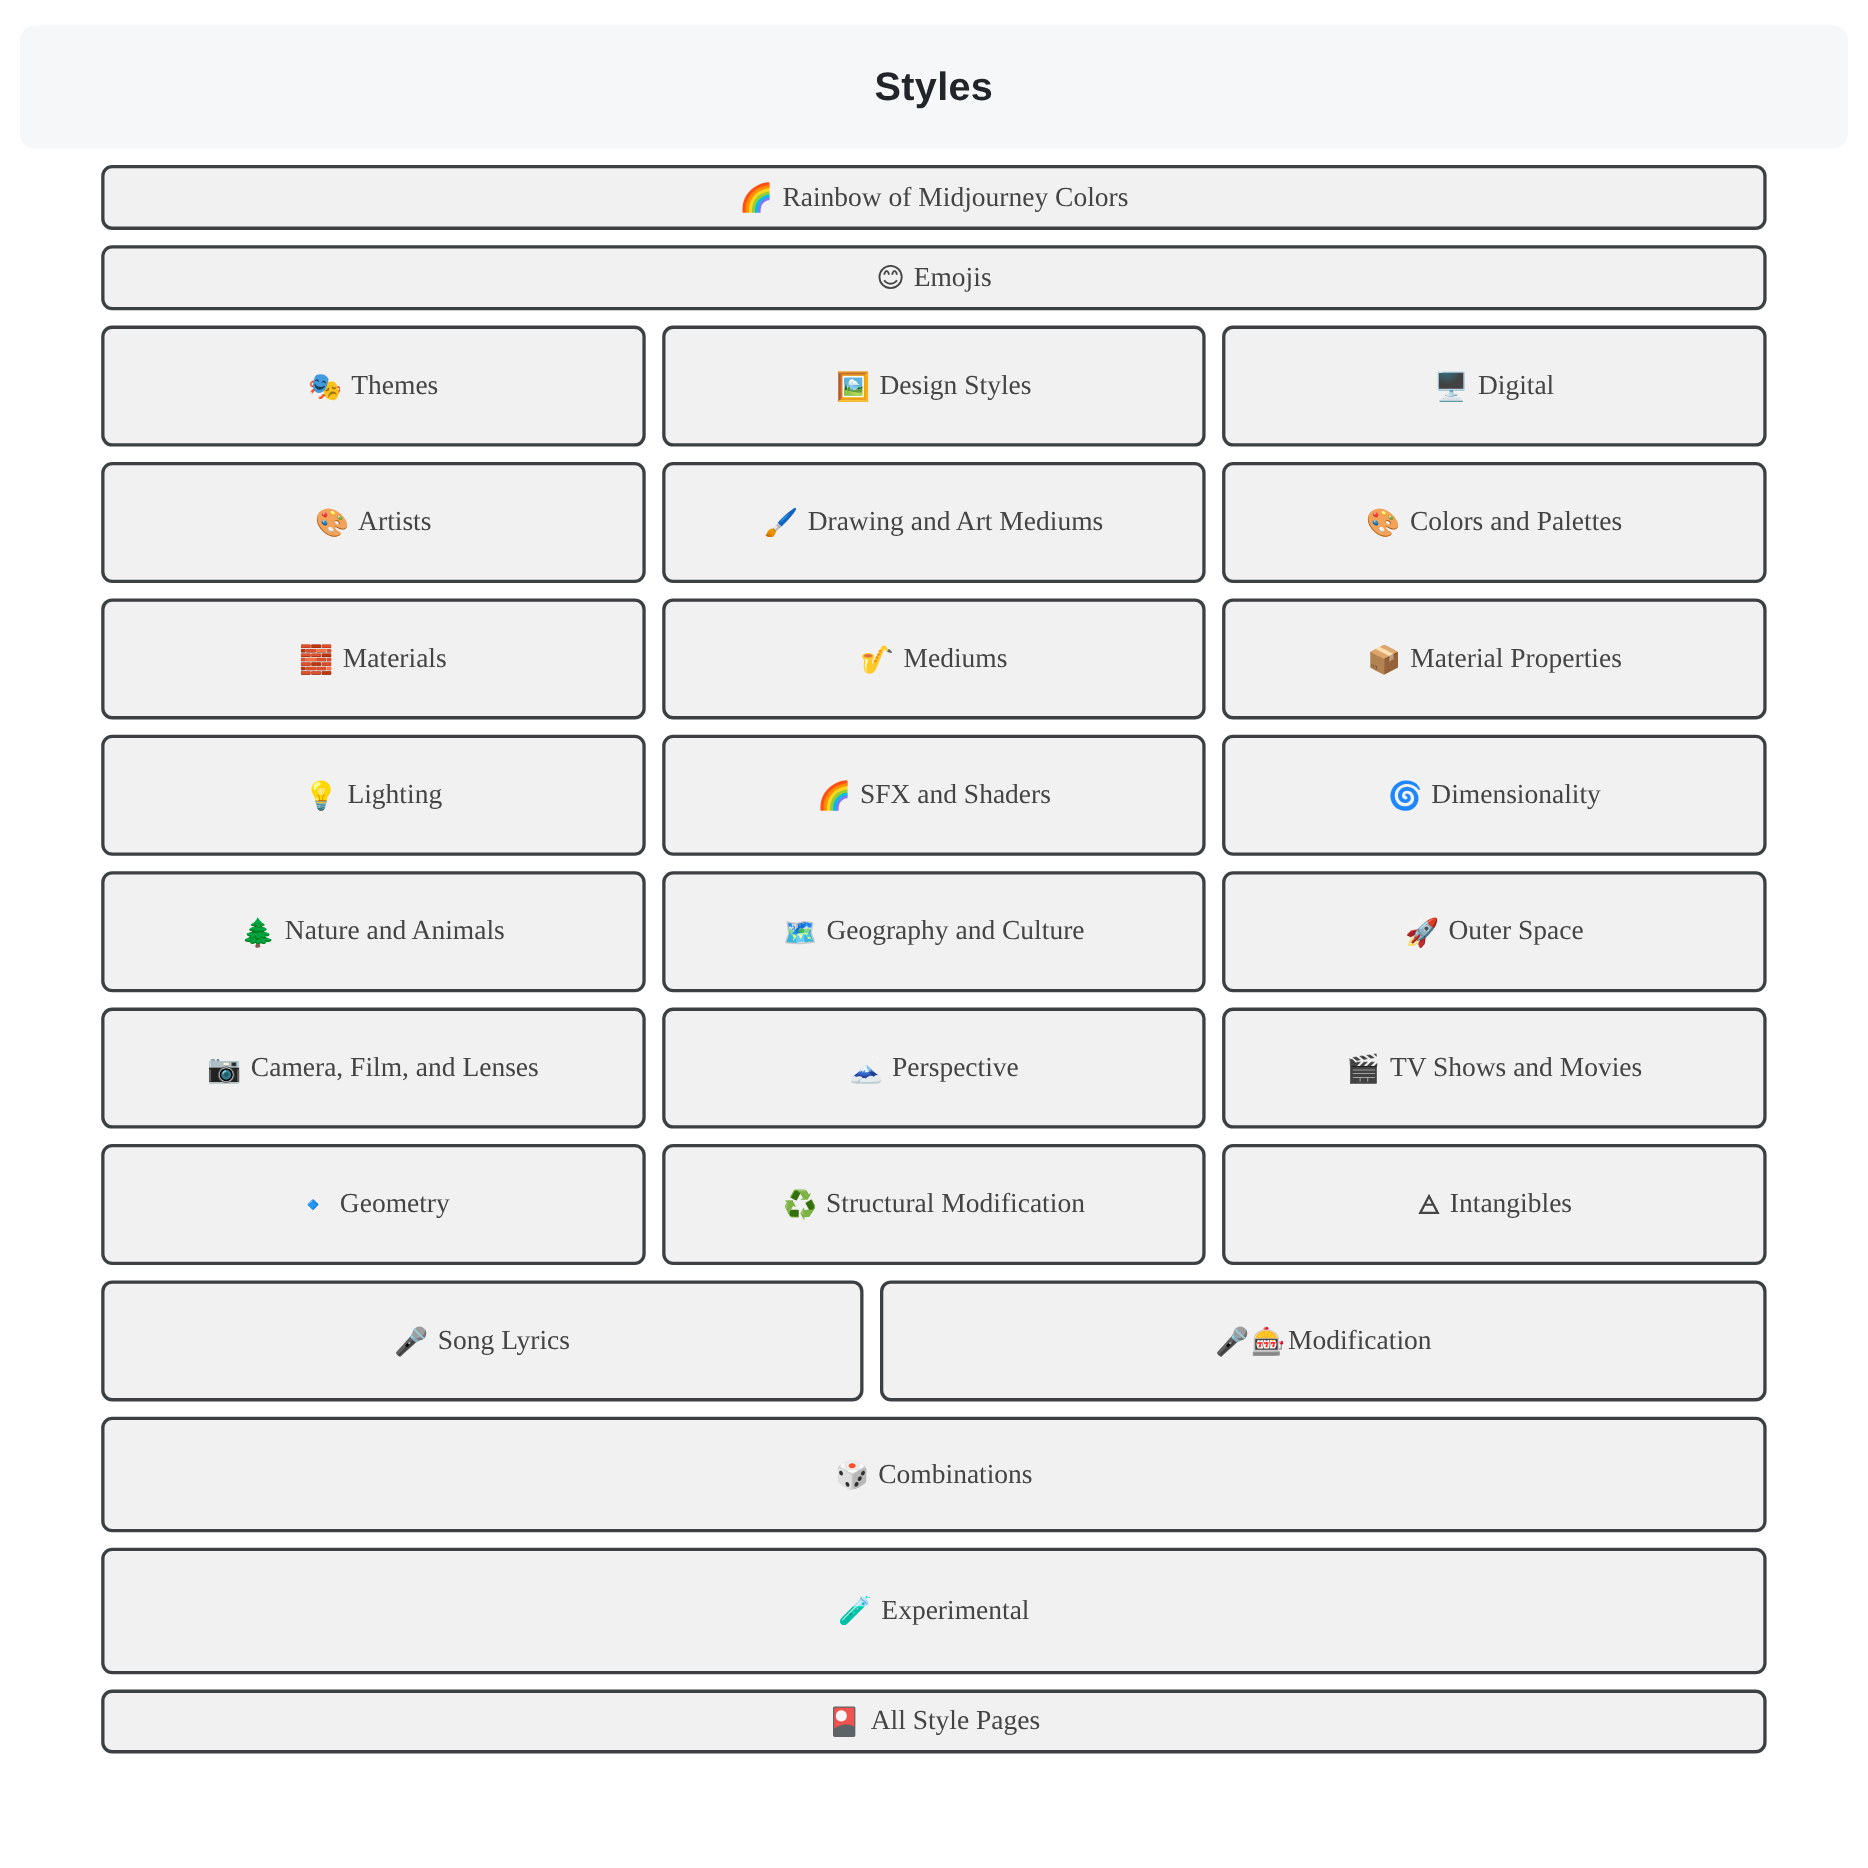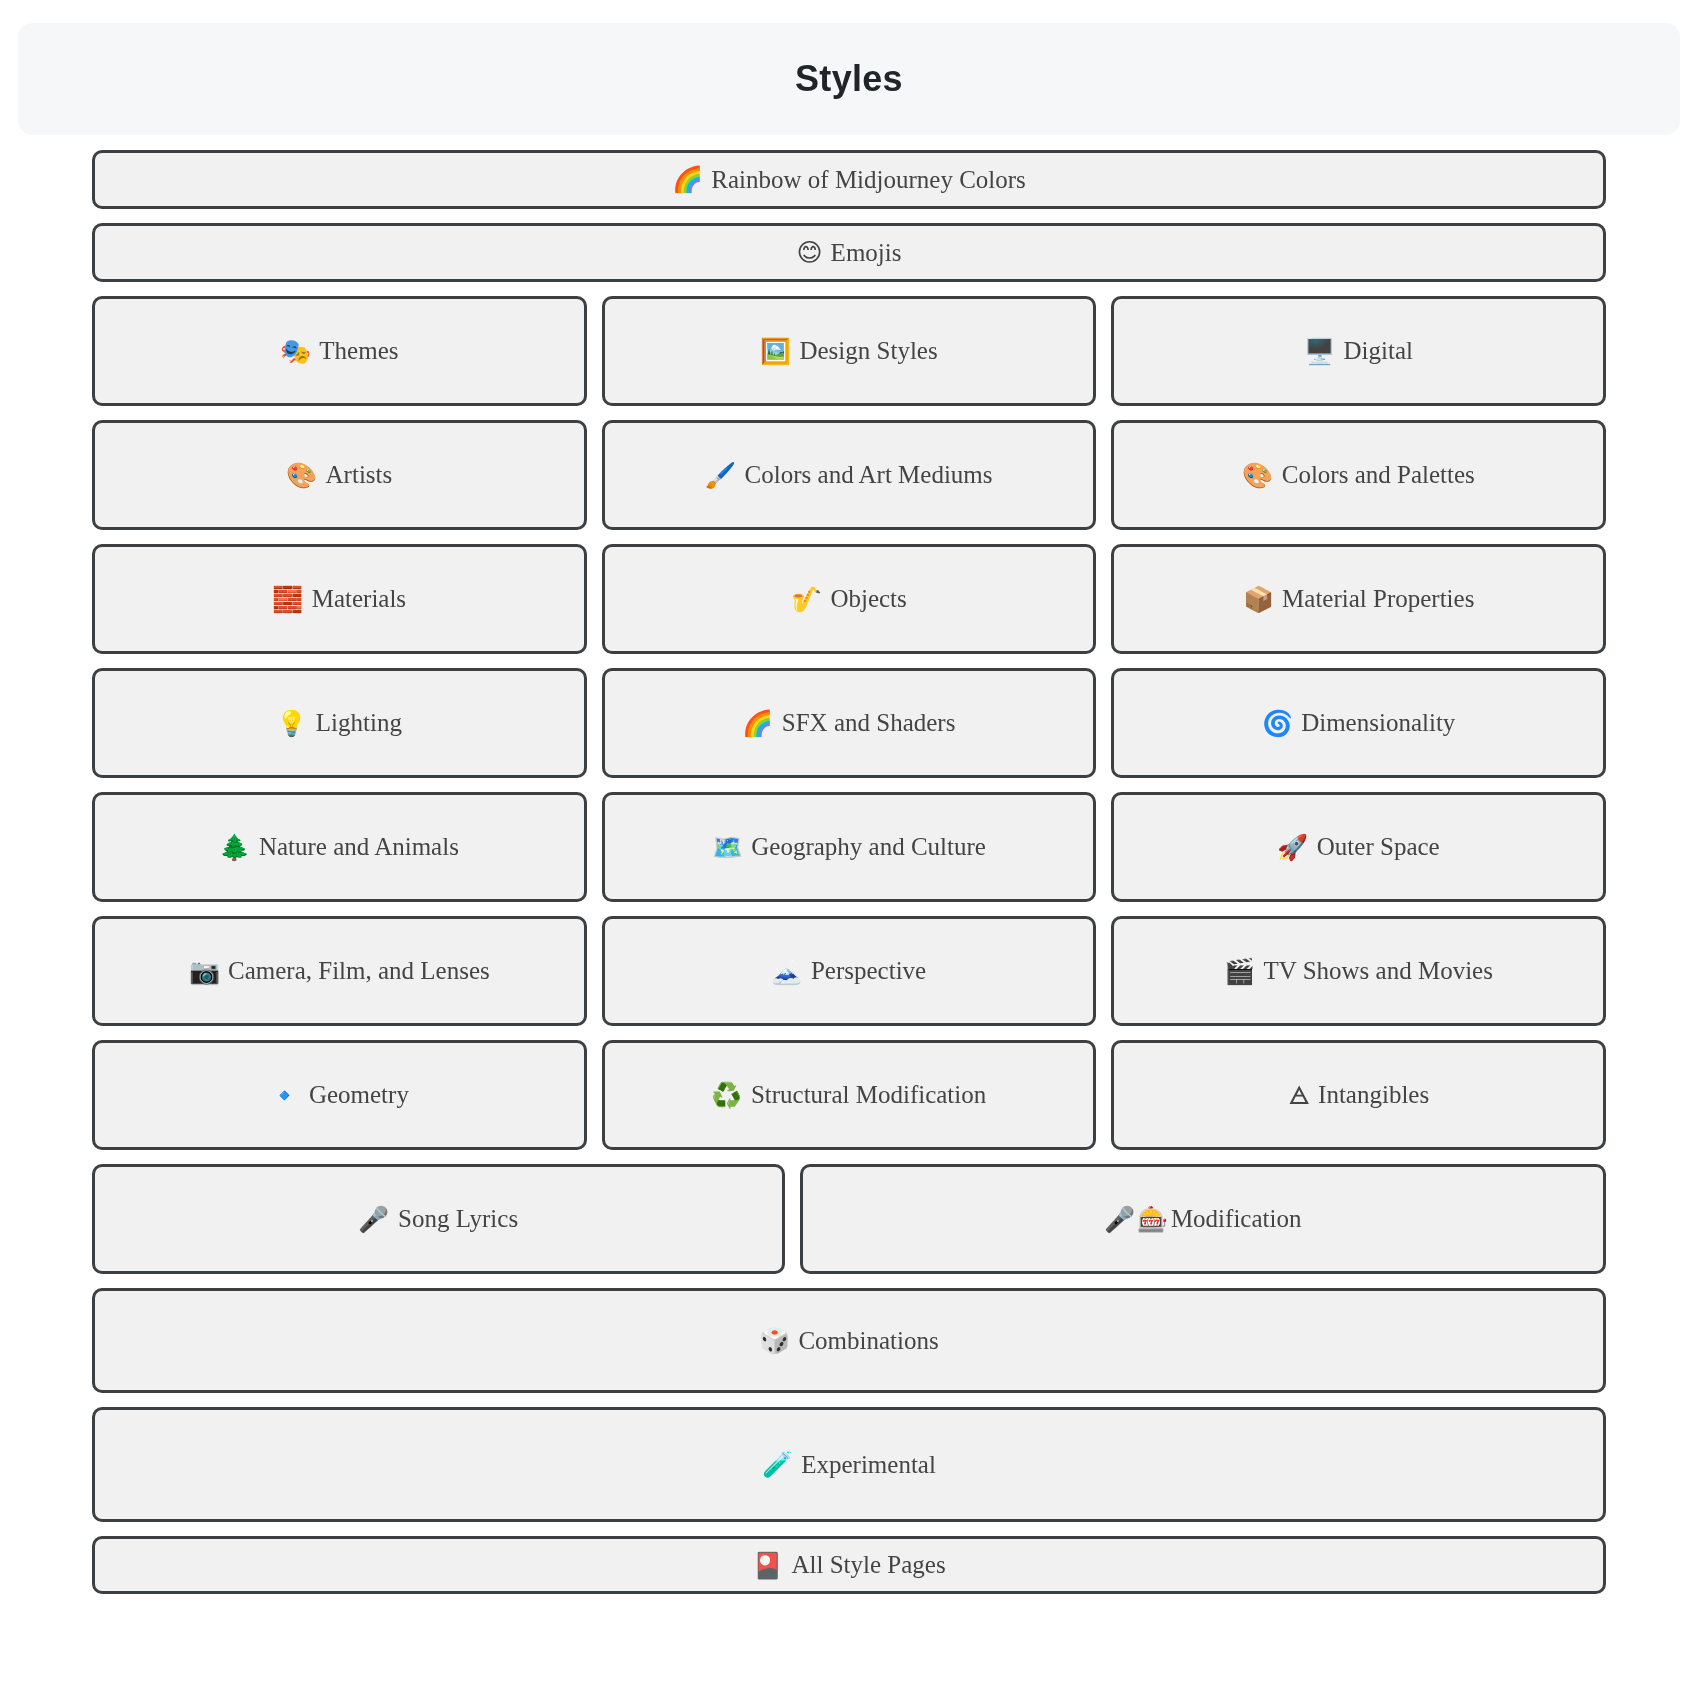--- a/index.html
+++ b/index.html
@@ -141,36 +141,36 @@
       </div>
     </div>
 
     <div class="row tall">
       <div class="btn col3">
         <span class="emo">🎨</span>
         <span class="lbl">Artists</span>
       </div>
       <div class="btn col3">
         <span class="emo">🖌️</span>
-        <span class="lbl">Colors and Art Mediums</span>
+        <span class="lbl">Drawing and Art Mediums</span>
       </div>
       <div class="btn col3">
         <span class="emo">🎨</span>
         <span class="lbl">Colors and Palettes</span>
       </div>
     </div>
 
     <div class="row tall">
       <div class="btn col3">
         <span class="emo">🧱</span>
         <span class="lbl">Materials</span>
       </div>
       <div class="btn col3">
         <span class="emo">🎷</span>
-        <span class="lbl">Objects</span>
+        <span class="lbl">Mediums</span>
       </div>
       <div class="btn col3">
         <span class="emo">📦</span>
         <span class="lbl">Material Properties</span>
       </div>
     </div>
 
     <div class="row tall">
       <div class="btn col3">
         <span class="emo">💡</span>

